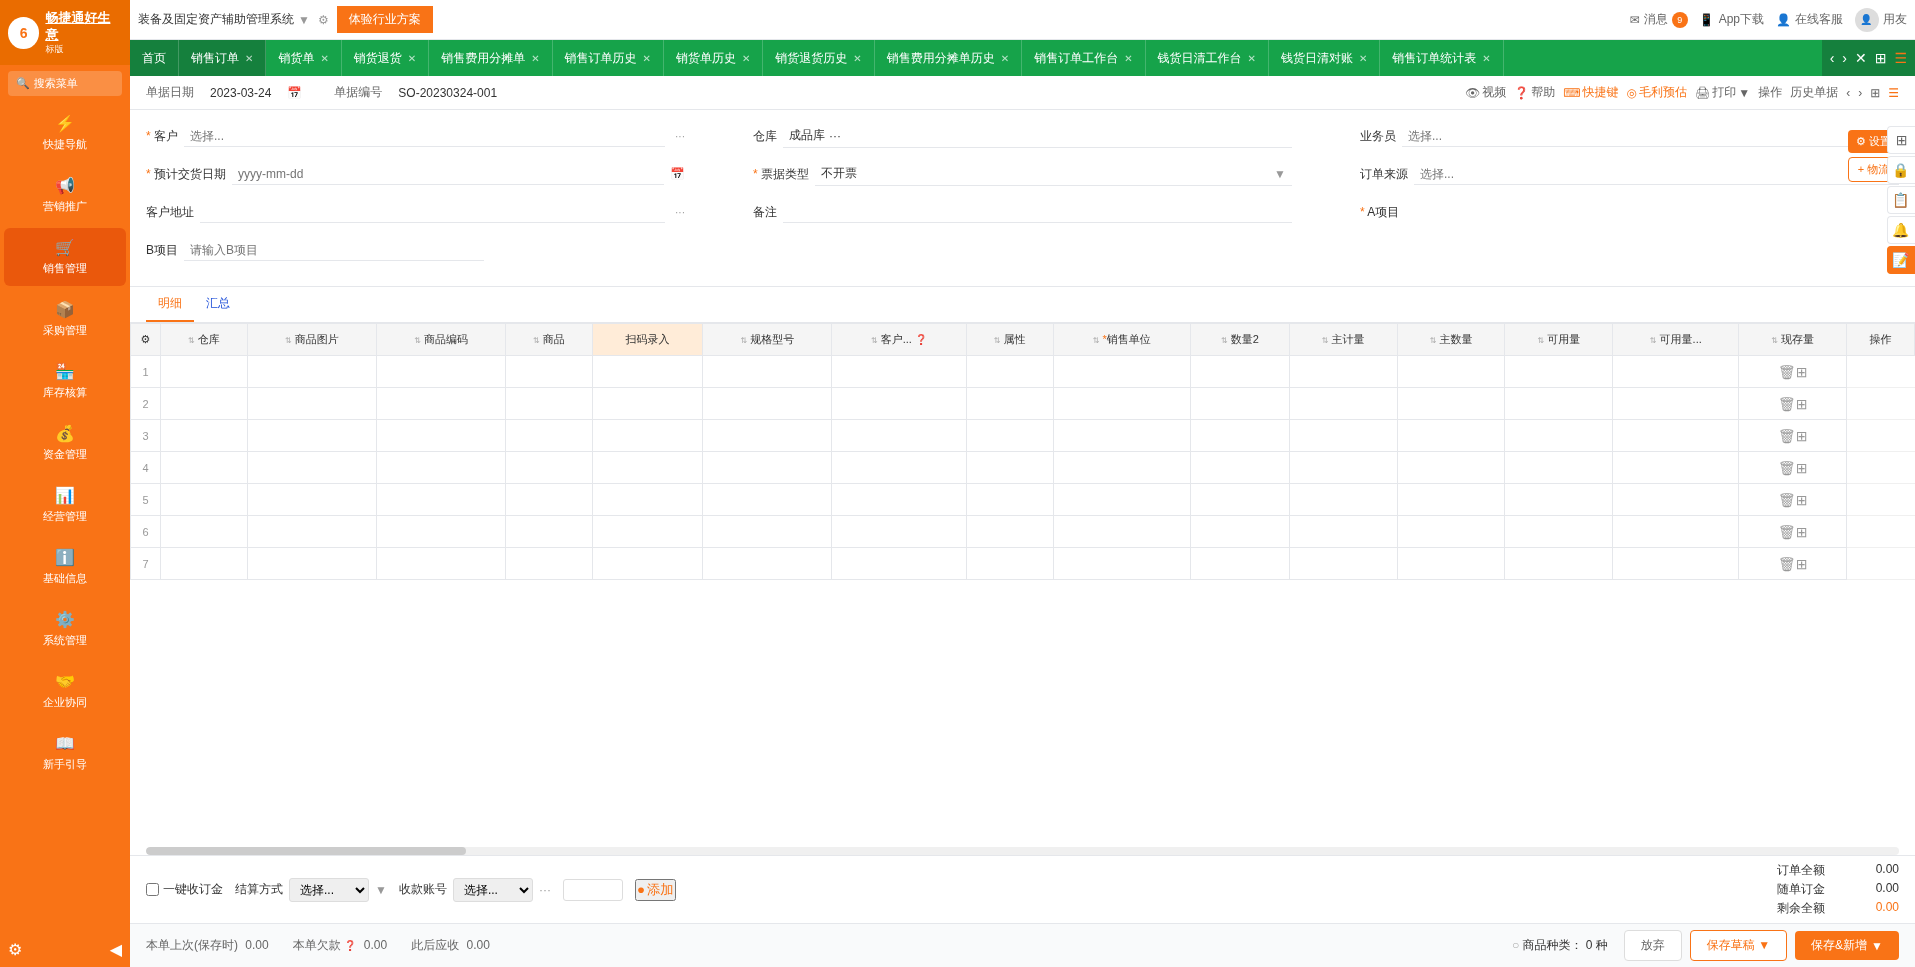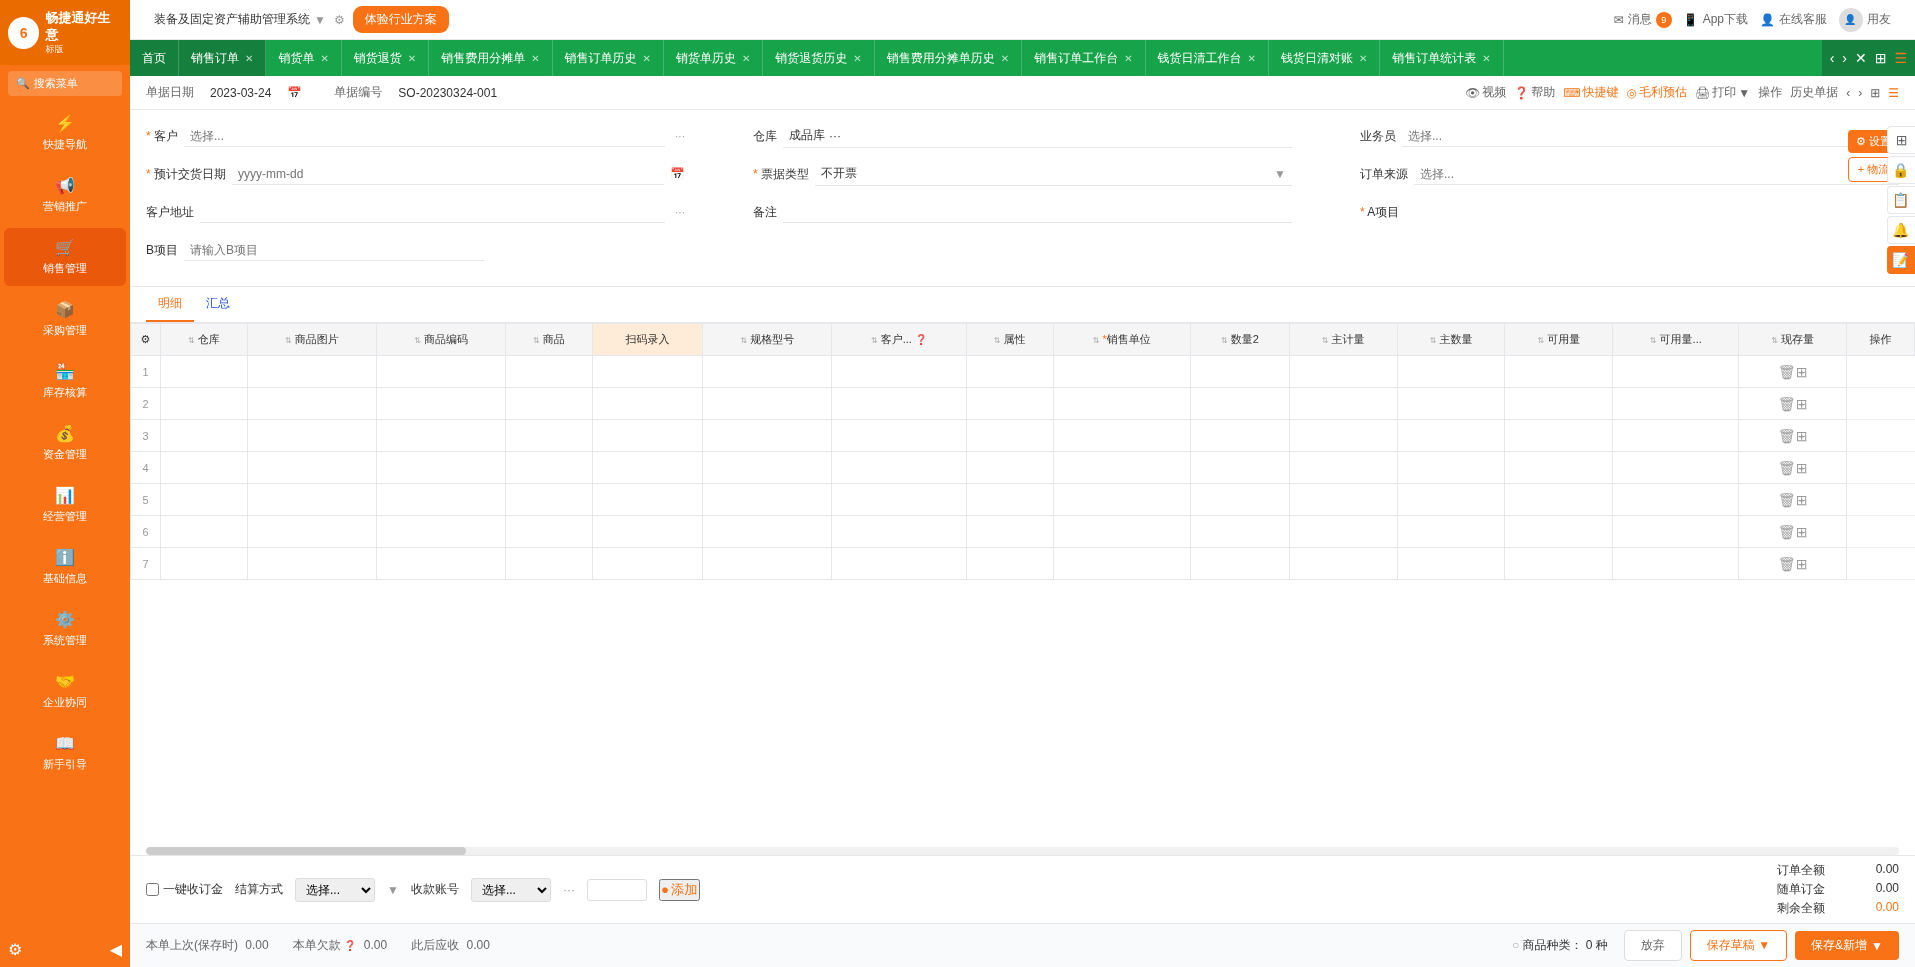--- a/index.html
+++ b/index.html
@@ -7,34 +7,34 @@
 
     
     .app-container { display: flex; height: 100%; }
     .sidebar { width: 130px; background: #f97316; display: flex; flex-direction: column; flex-shrink: 0; }
     .main-area { flex: 1; display: flex; flex-direction: column; overflow: hidden; }
 
     
     .sidebar-logo { padding: 10px 8px; background: #ea6c00; display: flex; align-items: center; gap: 6px; }
     .sidebar-logo-icon { width: 32px; height: 32px; background: #fff; border-radius: 50%; display: flex; align-items: center; justify-content: center; color: #f97316; font-size: 14px; font-weight: bold; }
     .sidebar-logo-text { color: #fff; font-size: 11px; line-height: 1.3; }
-    .sidebar-logo-text .line1 { font-size: 13px; font-weight: bold; }
+    .sidebar-logo-text .line1 { font-size: 13px; font-weight: bold; text-decoration: underline; }
     .sidebar-logo-text .line2 { font-size: 9px; opacity: 0.9; }
     .sidebar-search-btn { width: 100%; background: rgba(255,255,255,0.2); border: none; border-radius: 4px; color: #fff; padding: 5px 8px; cursor: pointer; text-align: left; font-size: 11px; display: flex; align-items: center; gap: 4px; }
     .sidebar-item { padding: 10px 8px; color: #fff; cursor: pointer; display: flex; flex-direction: column; align-items: center; gap: 4px; font-size: 11px; border-radius: 4px; margin: 2px 4px; }
     .sidebar-item.active { background: #ea580c; border-radius: 6px; }
     .sidebar-item-icon { font-size: 16px; }
     .sidebar-bottom { margin-top: auto; padding: 8px; display: flex; justify-content: space-between; }
     .sidebar-bottom-btn { background: none; border: none; color: #fff; cursor: pointer; font-size: 16px; }
 
     
-    .topbar { background: #fff; height: 40px; display: flex; align-items: center; justify-content: space-between; padding: 0 24px; border-bottom: 1px solid #e5e7eb; }
+    .topbar { background: #fff; height: 40px; display: flex; align-items: center; justify-content: space-between; padding: 0 8px; border-bottom: 1px solid #e5e7eb; }
     .topbar-left { display: flex; align-items: center; gap: 8px; }
     .topbar-system-name { font-size: 12px; color: #333; display: flex; align-items: center; gap: 4px; }
-    .topbar-solution-btn { background: #f97316; color: #fff; border: none; border-radius: 9px; padding: 5px 12px; cursor: pointer; font-size: 12px; }
+    .topbar-solution-btn { background: #f97316; color: #fff; border: none; border-radius: 0; padding: 5px 12px; cursor: pointer; font-size: 12px; }
     .topbar-right { display: flex; align-items: center; gap: 12px; font-size: 12px; color: #666; }
     .topbar-right-item { display: flex; align-items: center; gap: 4px; cursor: pointer; }
     .badge { background: #f97316; color: #fff; border-radius: 50%; width: 16px; height: 16px; font-size: 9px; display: flex; align-items: center; justify-content: center; }
     .avatar { width: 24px; height: 24px; background: #ddd; border-radius: 50%; display: flex; align-items: center; justify-content: center; font-size: 10px; }
 
     
     .nav-tabs { background: #16a34a; display: flex; align-items: center; overflow: hidden; height: 36px; }
     .nav-tab { padding: 0 12px; height: 36px; display: flex; align-items: center; color: #fff; cursor: pointer; font-size: 12px; white-space: nowrap; border-right: 1px solid rgba(255,255,255,0.2); }
     .nav-tab.active { background: #15803d; }
     .nav-tab.home { background: #15803d; }
@@ -82,21 +82,21 @@
     table tbody td { padding: 6px; text-align: center; border: 1px solid #e5e7eb; height: 32px; }
     table tbody td.row-num { color: #999; width: 30px; }
     .subtotal-row { background: #fef9f5; font-weight: 500; }
     .subtotal-row td { color: #f97316; }
     .subtotal-label { color: #f97316 !important; font-weight: bold; }
     .subtotal-num { color: #f97316 !important; }
 
     
     .bottom-bar { background: #fff; padding: 6px 16px; border-top: 1px solid #e5e7eb; display: flex; align-items: center; gap: 12px; font-size: 12px; }
     .bottom-checkbox { display: flex; align-items: center; gap: 4px; }
-    .bottom-field { display: flex; align-items: center; gap: 12px; }
+    .bottom-field { display: flex; align-items: center; gap: 6px; }
     .add-link { color: #f97316; cursor: pointer; display: flex; align-items: center; gap: 2px; }
 
     
     .status-bar { background: #f9fafb; padding: 6px 16px; border-top: 1px solid #e5e7eb; display: flex; align-items: center; justify-content: space-between; }
     .status-bar-left { display: flex; gap: 24px; font-size: 12px; color: #666; }
     .status-bar-right { display: flex; align-items: center; gap: 8px; }
     .btn-discard { background: #fff; border: 1px solid #ddd; border-radius: 4px; padding: 6px 16px; cursor: pointer; font-size: 12px; color: #666; }
     .btn-save-draft { background: #fff; border: 1px solid #f97316; border-radius: 4px; padding: 6px 16px; cursor: pointer; font-size: 12px; color: #f97316; }
     .btn-save-new { background: #f97316; border: none; border-radius: 4px; padding: 6px 16px; cursor: pointer; font-size: 12px; color: #fff; display: flex; align-items: center; gap: 4px; }
     .right-panel-btn { width: 28px; height: 28px; background: #fff; border: 1px solid #e5e7eb; border-right: none; border-radius: 4px 0 0 4px; display: flex; align-items: center; justify-content: center; cursor: pointer; color: #666; font-size: 14px; }

